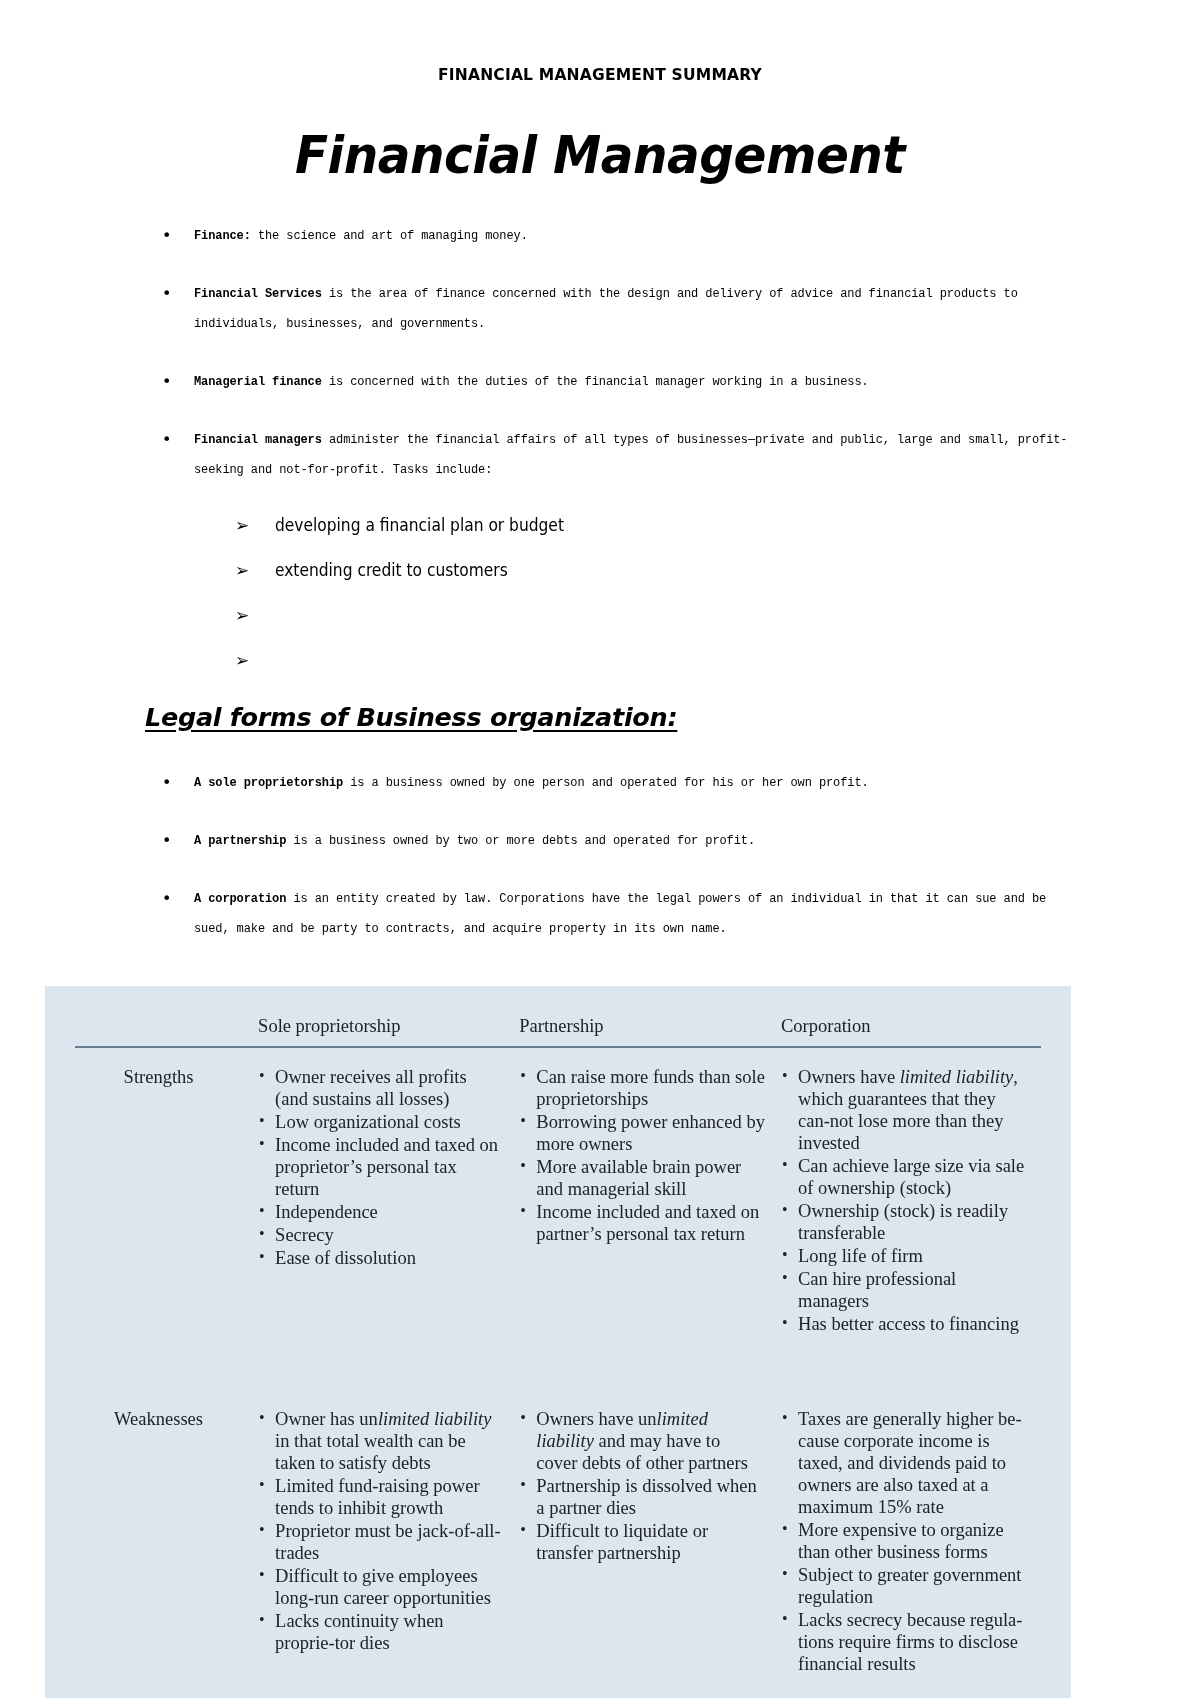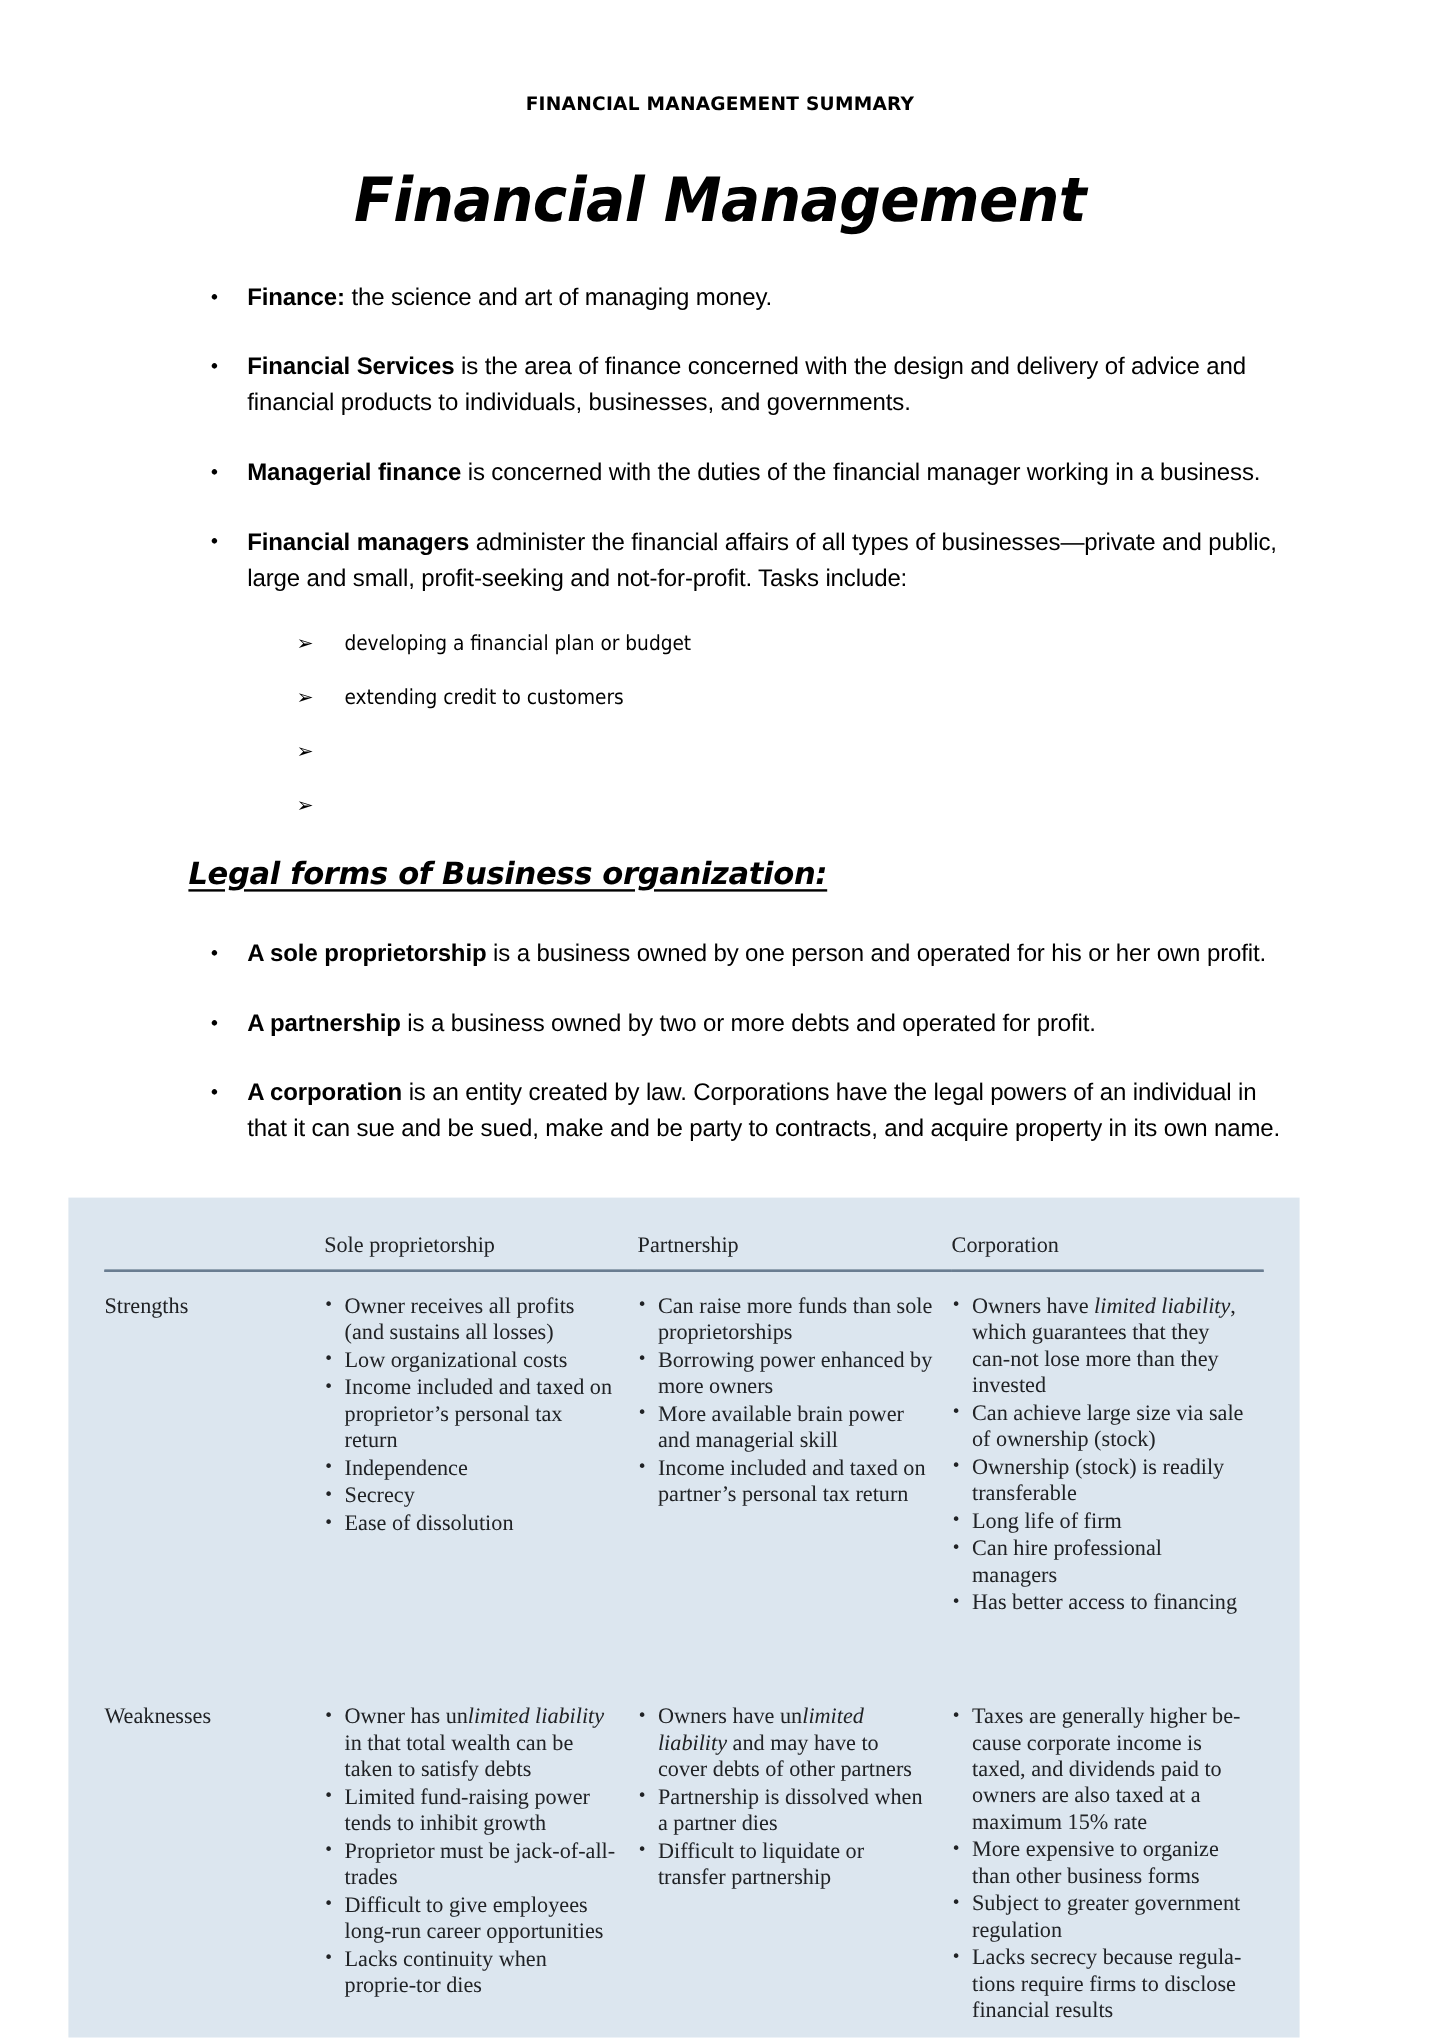--- a/index.html
+++ b/index.html
@@ -7,21 +7,21 @@
   body {
     width: 1200px;
     height: 1698px;
     background: #ffffff;
     font-family: "Liberation Sans", sans-serif;
     color: #000000;
     position: relative;
     overflow: hidden;
   }
 
-  .page { width: 1200px; height: 1676px; position: relative; padding: 12px; }
+  .page { width: 1200px; height: 1676px; position: relative; padding: 0; }
 
   
   .doc-header {
     text-align: center;
     font-family: "DejaVu Sans", sans-serif;
     font-weight: bold;
     font-size: 15.5px;
     letter-spacing: .2px;
     padding-top: 66px;
   }
@@ -53,22 +53,22 @@
     width: 44px;
     flex: 0 0 44px;
     font-size: 16px;
     line-height: 30px;
     text-align: left;
     padding-left: 12px;
     font-family: "DejaVu Sans", sans-serif;
   }
   .bullet-text {
     flex: 1;
-    font-family: Liberation Sans, sans-serif;
-    font-size: 20px;
+    font-family: Liberation Mono, monospace;
+    font-size: 12px;
     line-height: 30px;
     transform-origin: left top;
     letter-spacing: -0.1px;
   }
   .bullet-text b { font-weight: bold; }
 
   
   .sub-list { margin-top: 26px; }
   .sub-row {
     display: flex;
@@ -129,20 +129,21 @@
     vertical-align: top;
     font-size: 18.5px;
     line-height: 22px;
     padding: 18px 16px 10px 0;
   }
   td.rowhead {
     width: 190px;
     padding-top: 20px;
     padding-right: 10px;
     font-size: 18.5px;
+    text-align: center;
   }
   .col-sole  { width: 272px; }
   .col-part  { width: 272px; }
   .col-corp  { width: 272px; }
 
   table.cmp ul {
     list-style: none;
     margin: 0;
     padding: 0;
   }

